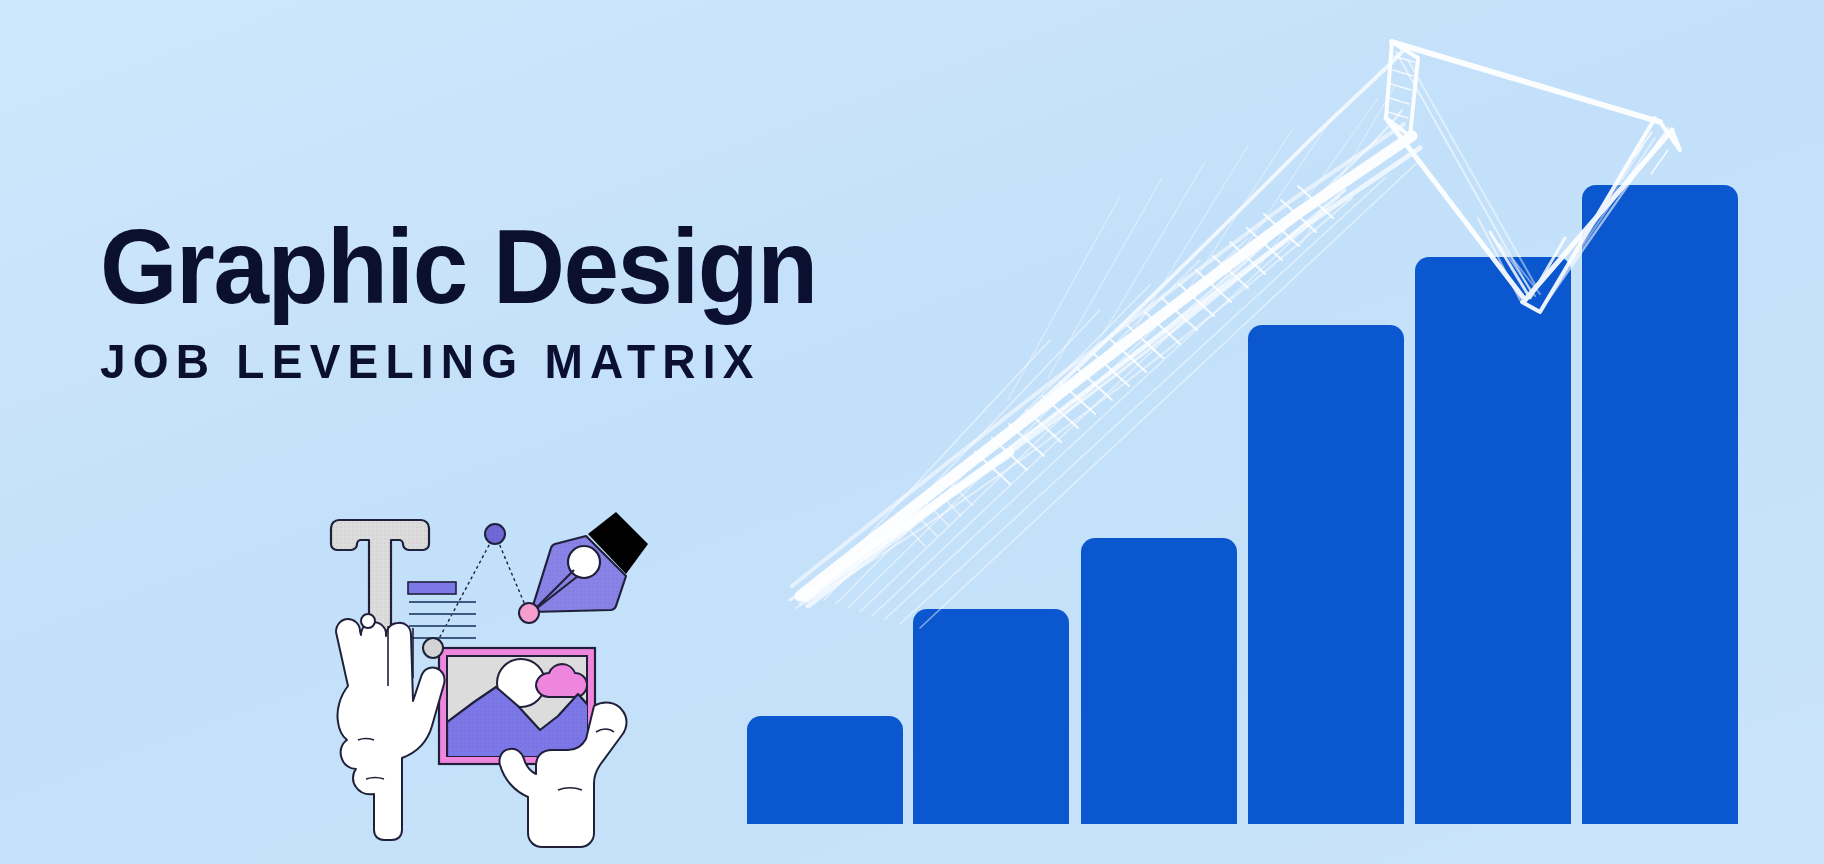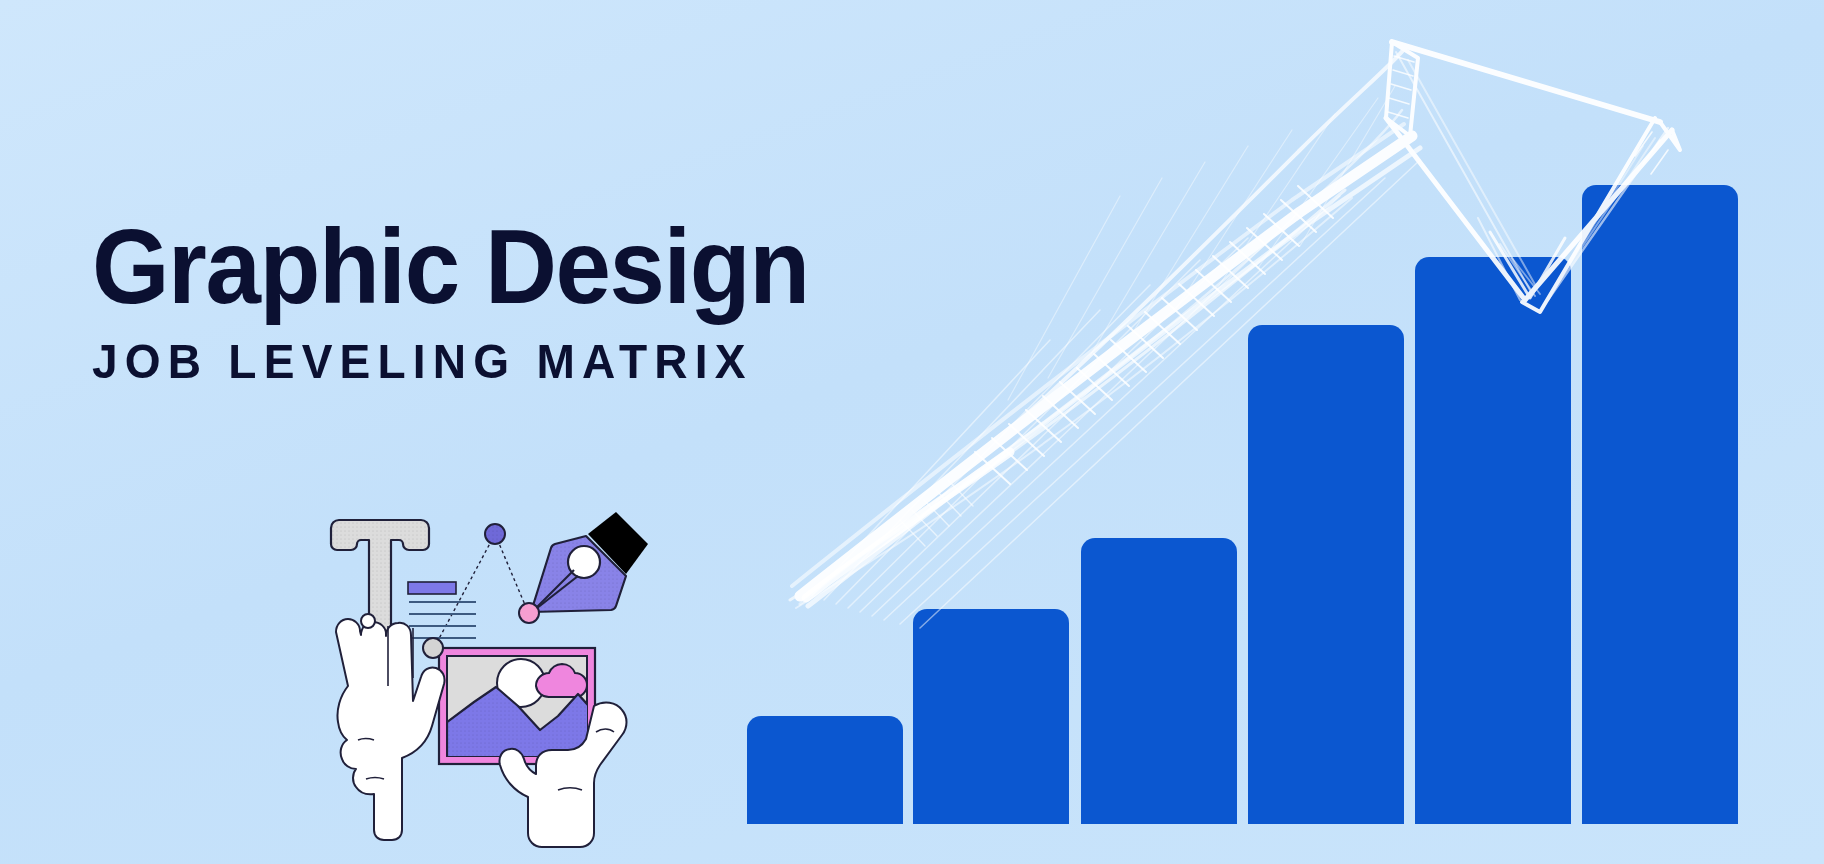--- a/index.html
+++ b/index.html
@@ -18,21 +18,21 @@
   
   .bars { position:absolute; left:0; top:0; width:1824px; height:864px; }
   .bar {
     position:absolute;
     background:#0b57d0;
     border-radius:14px 14px 0 0;
   }
   
   .sketch { position:absolute; left:0; top:0; width:1824px; height:864px; pointer-events:none; }
   
-  .headline { position:absolute; left:92px; top:212px; }
+  .headline { position:absolute; left:100px; top:212px; }
   .title {
     font-size:106px;
     font-weight:700;
     letter-spacing:-1.5px;
     color:#0b1031;
     line-height:1.02;
     font-stretch:condensed;
     transform:scaleX(0.94);
     transform-origin:left center;
     white-space:nowrap;

